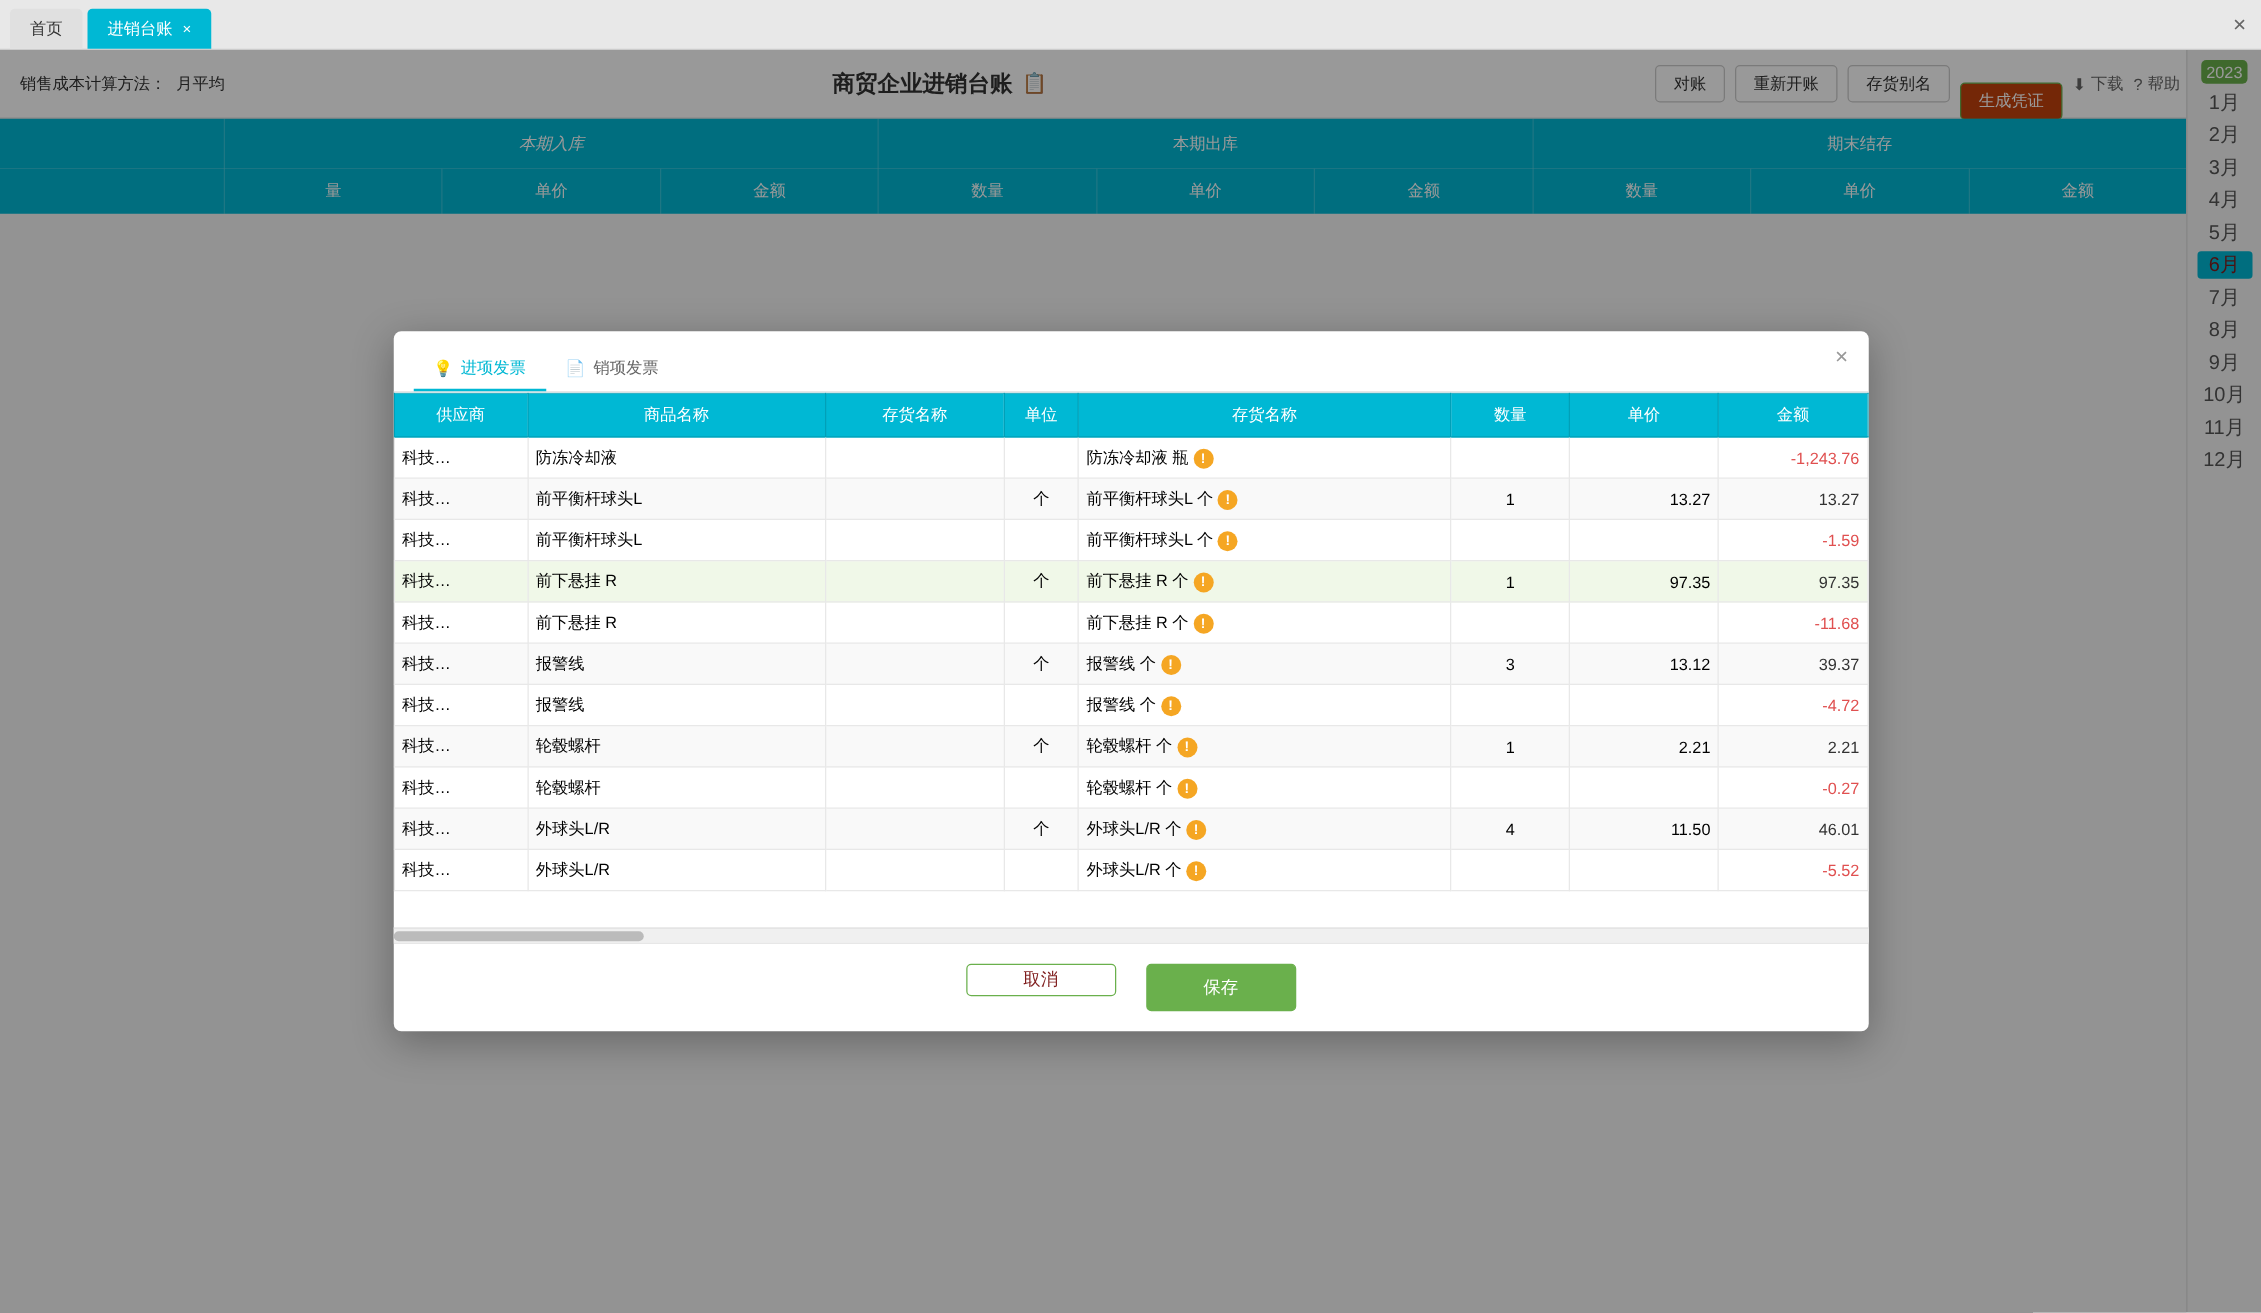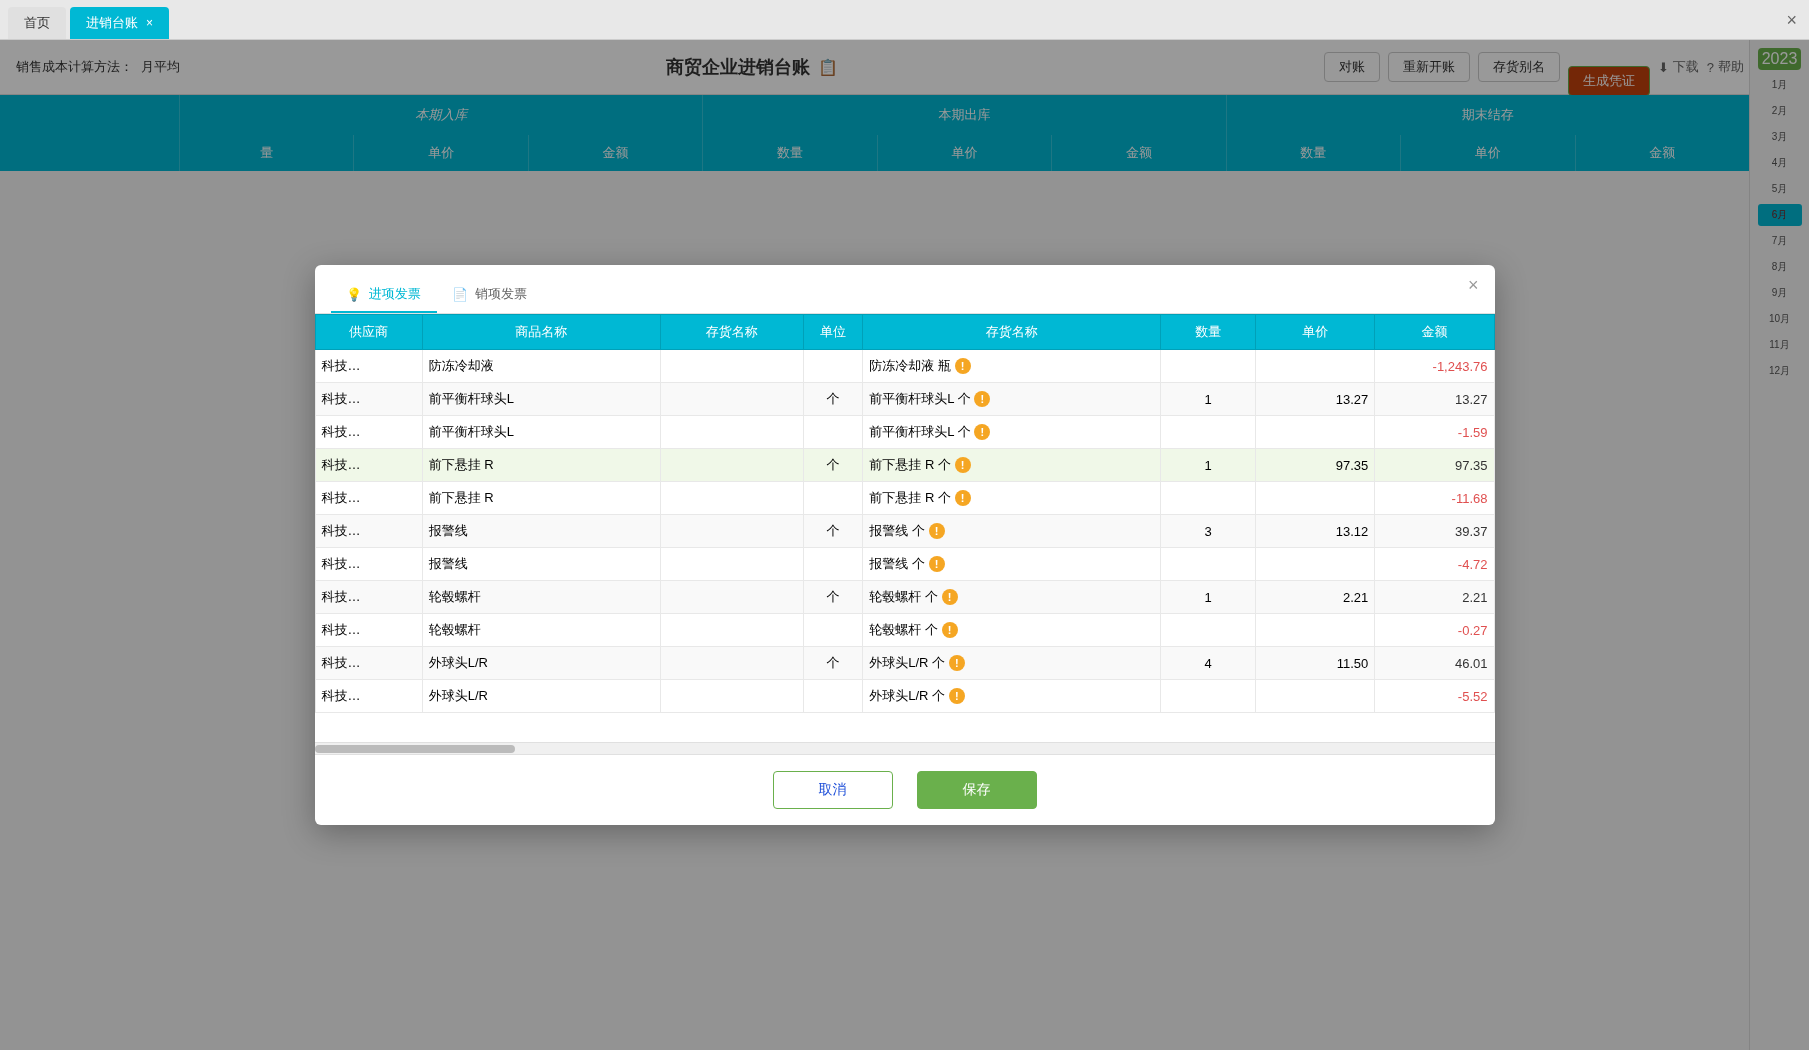--- a/index.html
+++ b/index.html
@@ -312,24 +312,24 @@
     
     .modal-footer {
       display: flex;
       justify-content: center;
       padding: 16px;
       gap: 24px;
       border-top: 1px solid #e0e0e0;
     }
     .btn-cancel {
       width: 120px;
-      height: 38px;
+      height: 26px;
       border: 1px solid #6ab04c;
       background: #fff;
-      color: #1d4ed8;
+      color: #7f1d1d;
       border-radius: 4px;
       font-size: 14px;
       cursor: pointer;
     }
     .btn-save {
       width: 120px;
       height: 38px;
       border: 1px solid #6ab04c;
       background: #6ab04c;
       color: #fff;
@@ -354,29 +354,29 @@
       align-items: center;
       gap: 4px;
       font-size: 11px;
       color: #555;
     }
     .year-badge {
       background: #6ab04c;
       color: #fff;
       border-radius: 4px;
       padding: 2px 4px;
-      font-size: 16px;
+      font-size: 13px;
     }
     .month-item {
       width: 44px;
       height: 22px;
       display: flex;
       align-items: center;
       justify-content: center;
-      font-size: 10px;
+      font-size: 16px;
       color: #555;
       cursor: pointer;
     }
     .month-item.active {
       background: #00b8d4;
       color: #7f1d1d;
       border-radius: 3px;
     }
   </style>
 </head>

